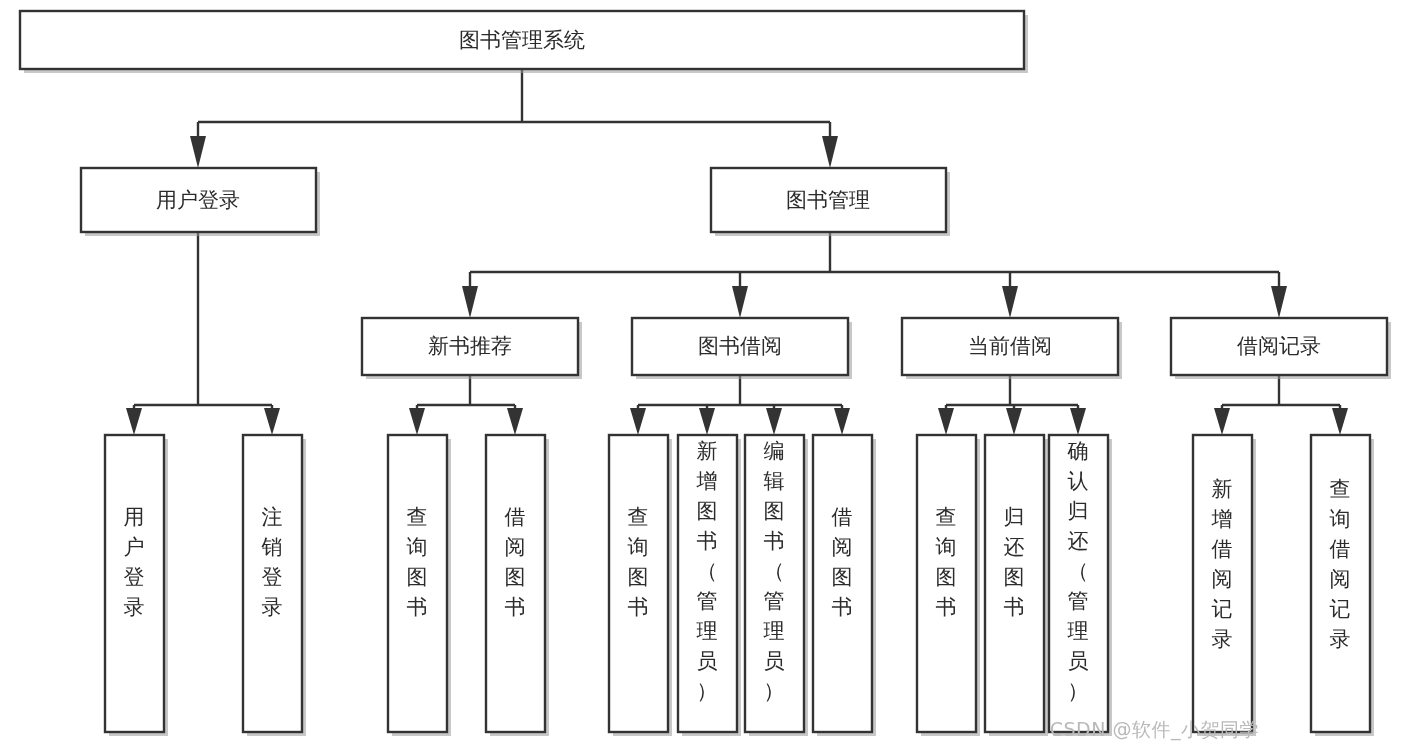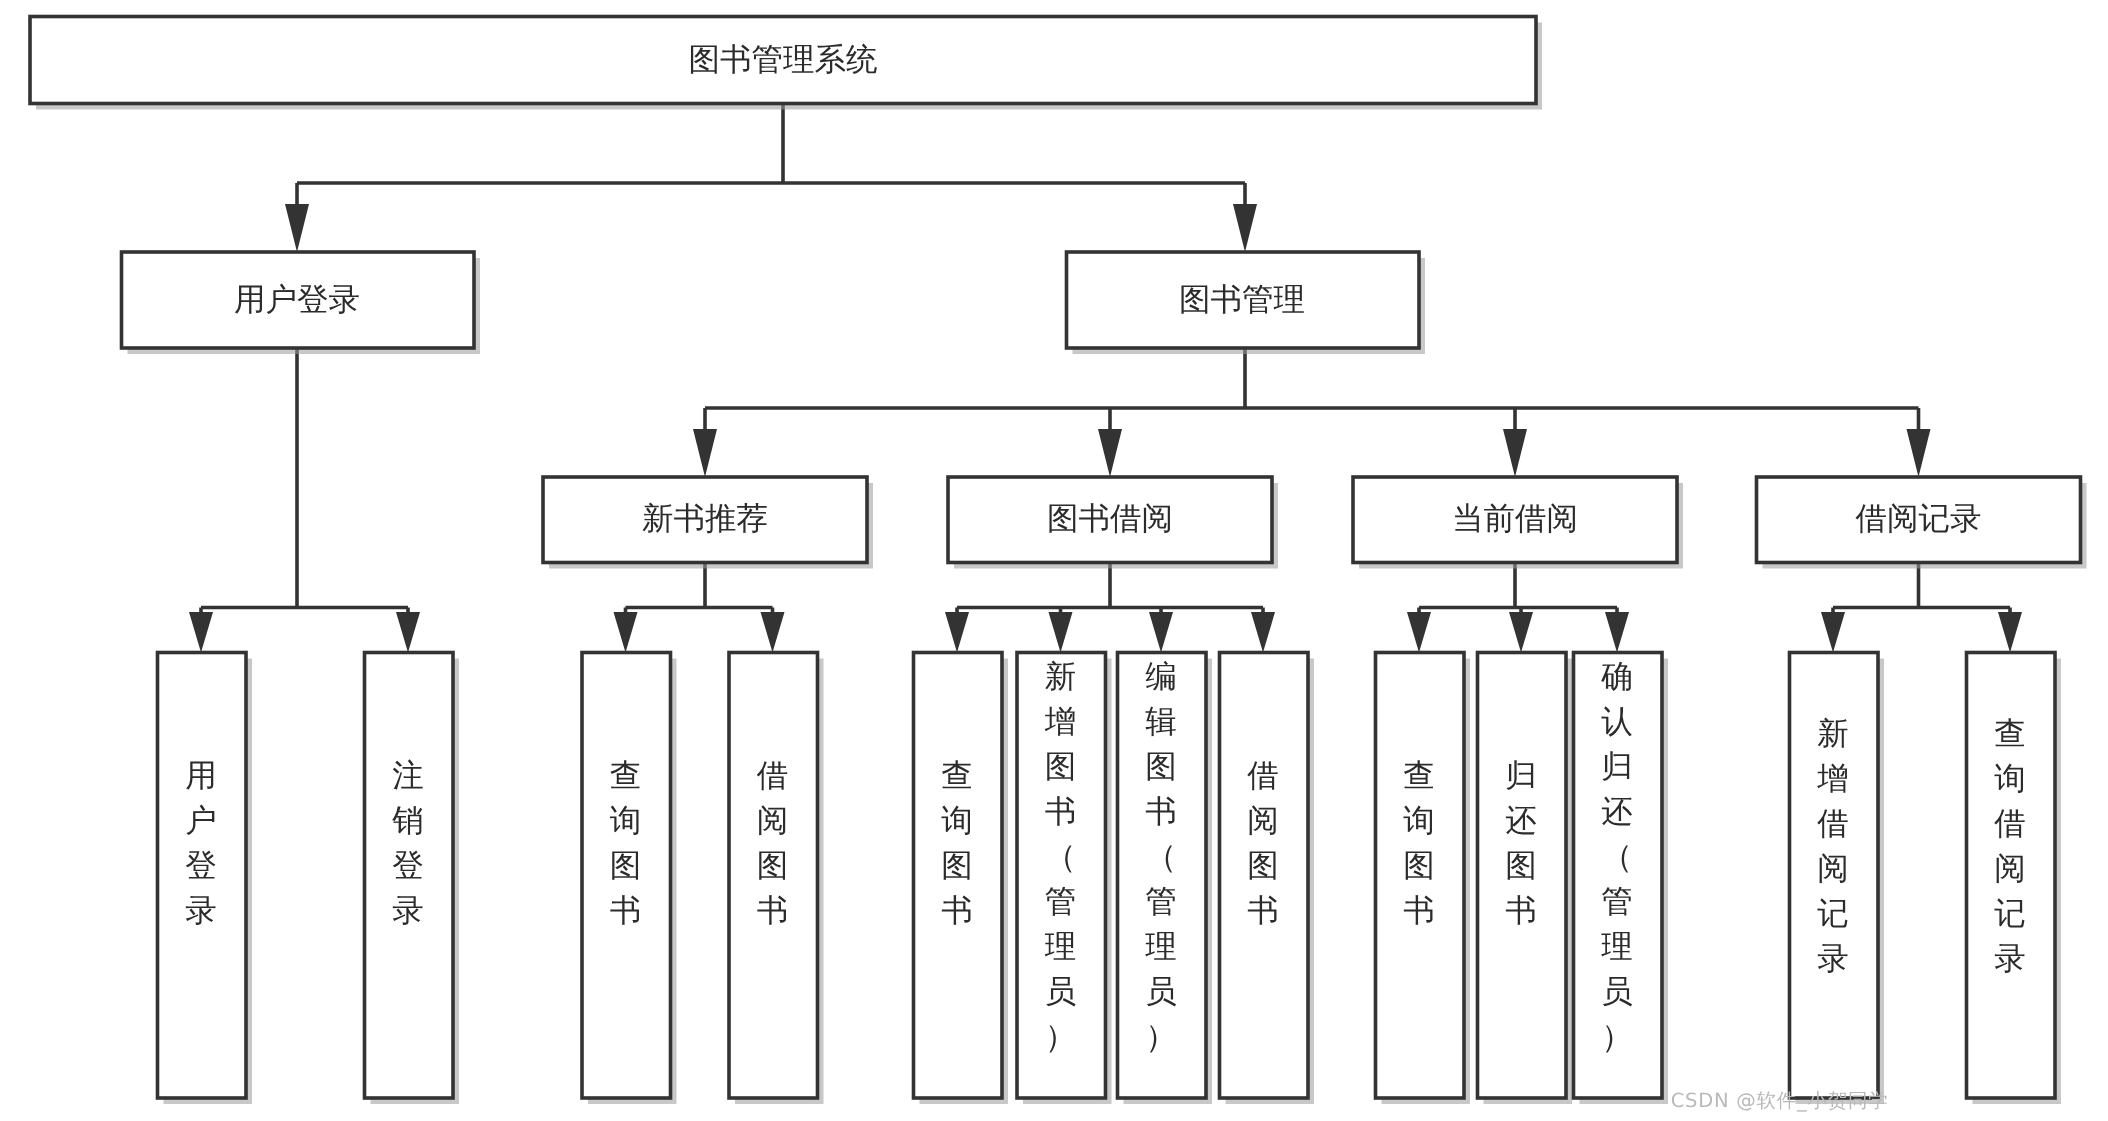--- a/index.html
+++ b/index.html
@@ -53,21 +53,21 @@
     font-family: "DejaVu Sans", "Liberation Sans", sans-serif;
     fill: #2b2b2b;
     font-size: 21px;
     text-anchor: middle;
   }
   .watermark {
     position: absolute;
     right: 14px;
     bottom: 4px;
     font-family: "DejaVu Sans", "Liberation Sans", sans-serif;
-    font-size: 13px;
+    font-size: 19px;
     color: #b9b9b9;
     letter-spacing: 0.5px;
     white-space: nowrap;
     pointer-events: none;
   }
 </style>
 </head>
 <body>
 
 <div id="diagram-root">

